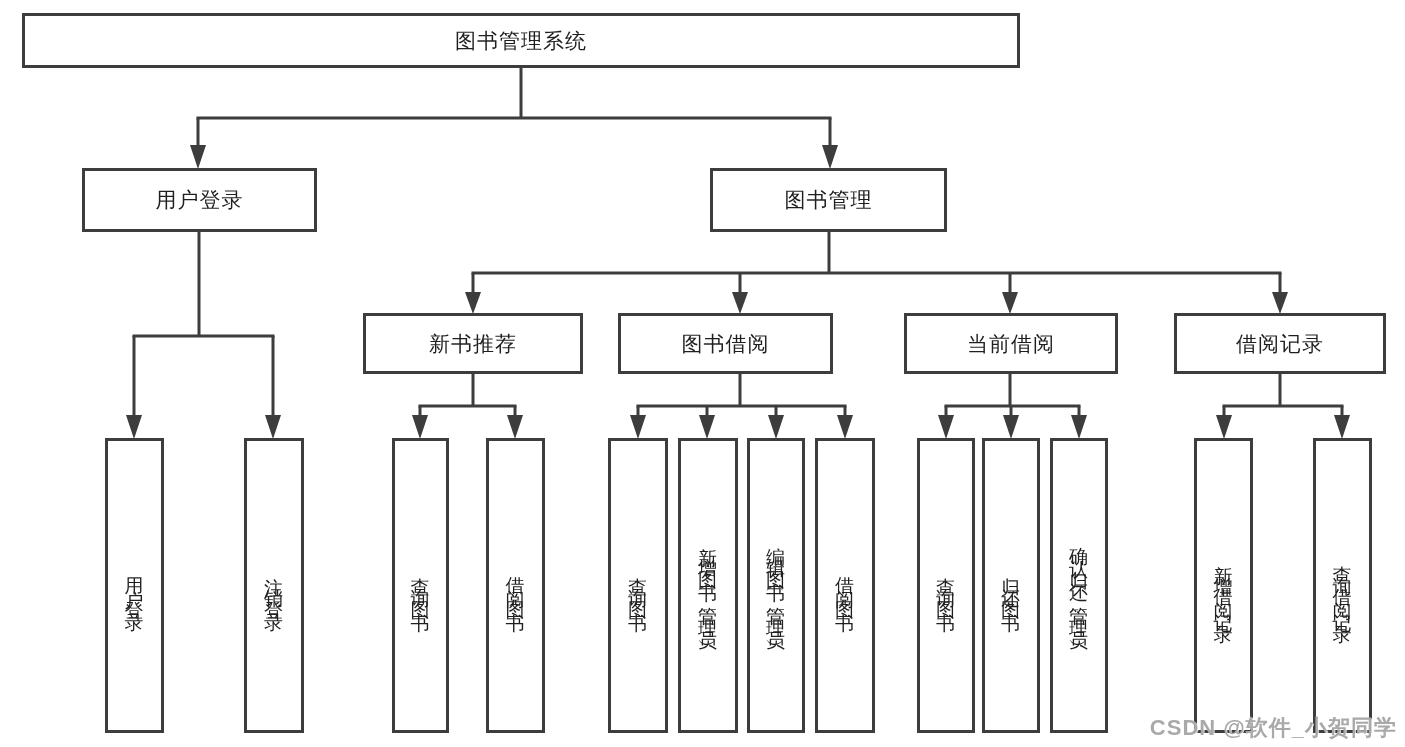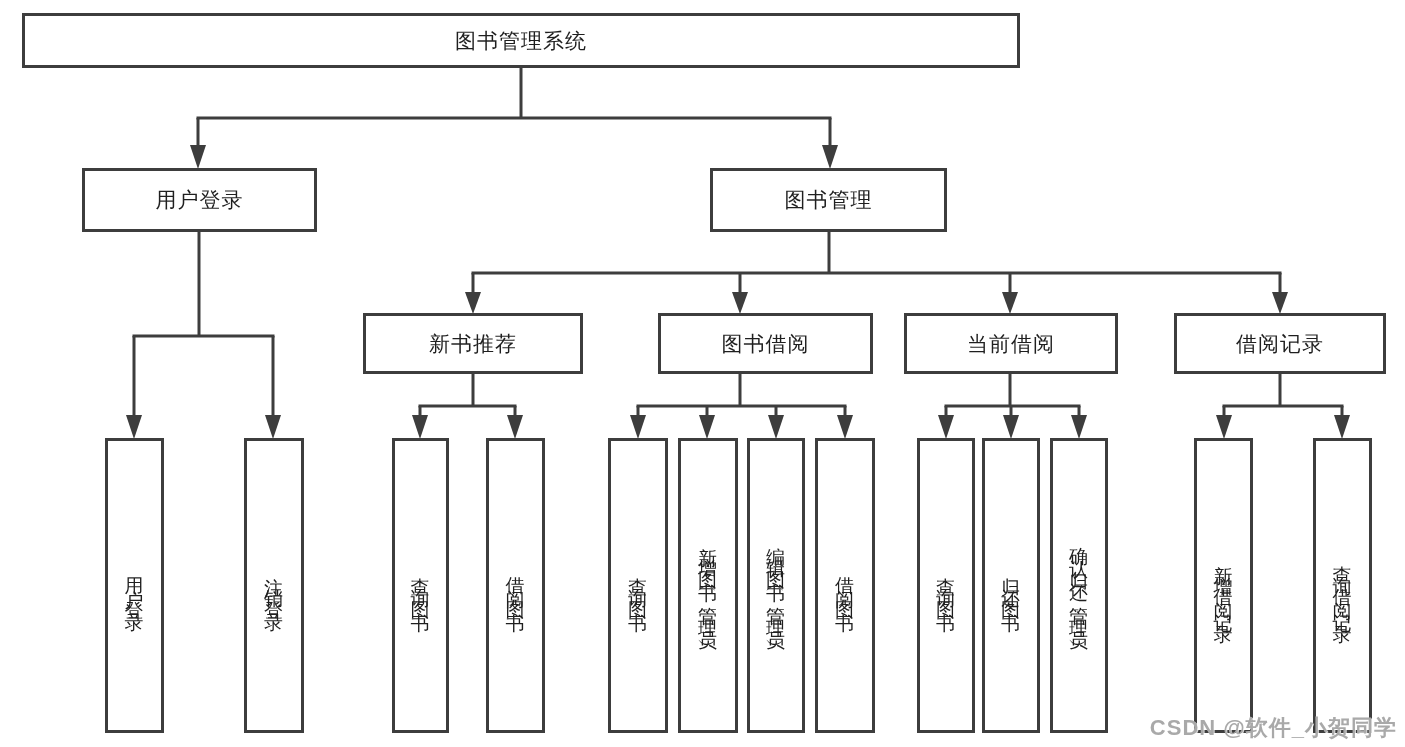--- a/index.html
+++ b/index.html
@@ -146,21 +146,21 @@
   <div class="box hbox" style="left:82px;top:168px;width:235px;height:64px">
     <span>用户登录</span>
   </div>
   <div class="box hbox" style="left:363px;top:313px;width:220px;height:61px">
     <span>新书推荐</span>
   </div>
 
   <div class="box hbox" style="left:710px;top:168px;width:237px;height:64px">
     <span>图书管理</span>
   </div>
-  <div class="box hbox" style="left:658px;top:313px;width:215px;height:61px">
+  <div class="box hbox" style="left:618px;top:313px;width:215px;height:61px">
     <span>图书借阅</span>
   </div>
   <div class="box hbox" style="left:1174px;top:313px;width:212px;height:61px">
     <span>借阅记录</span>
   </div>
   <div class="box hbox" style="left:904px;top:313px;width:214px;height:61px">
     <span>当前借阅</span>
   </div>
 
   <div class="box vbox" style="left:105px;top:438px;width:59px;height:295px">

